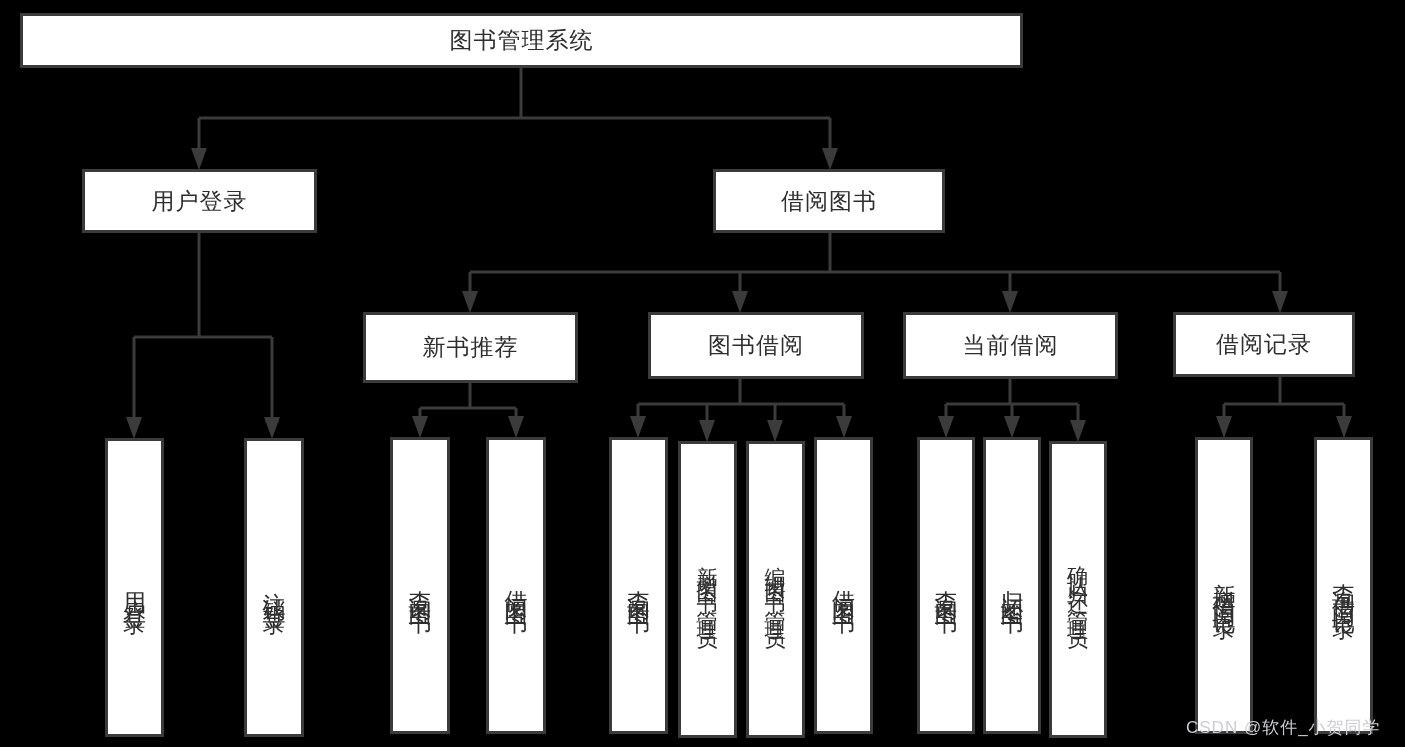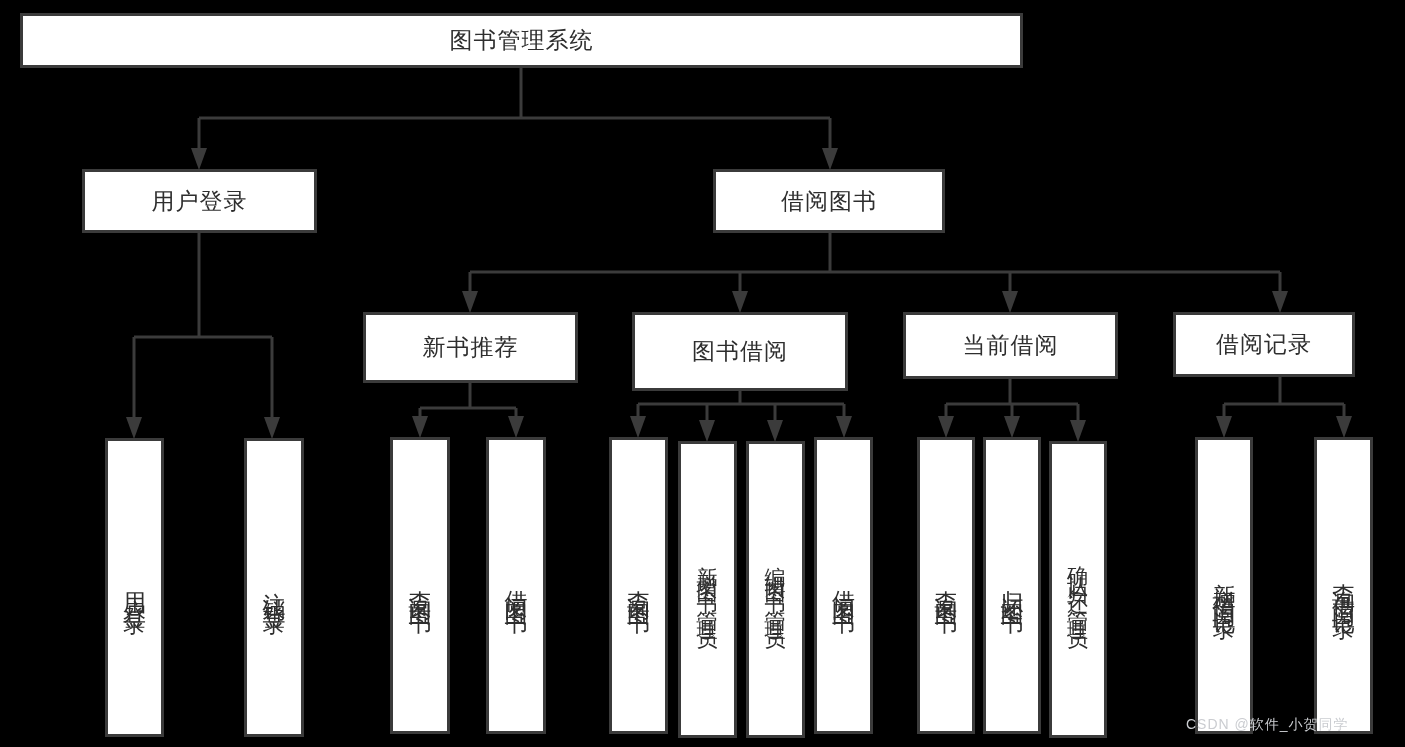--- a/index.html
+++ b/index.html
@@ -26,21 +26,21 @@
     text-orientation:mixed;
     line-height:1;
     white-space:nowrap;
   }
   .len4 span{font-size:23px;letter-spacing:7px;}
   .len6 span{font-size:23px;letter-spacing:7px;}
   .len9 span{font-size:21px;letter-spacing:9px;}
   .watermark{
     position:absolute;
     left:1186px;top:716px;
-    font-size:14px;
+    font-size:17px;
     color:#cbcdd1;
     letter-spacing:1px;
     z-index:3;
     white-space:nowrap;
   }
 </style>
 </head>
 <body>
 
 <div class="canvas">
@@ -92,21 +92,21 @@
   <div class="node hnode" style="left:82px;top:169px;width:235px;height:64px">
     <span>用户登录</span>
   </div>
   <div class="node hnode" style="left:713px;top:169px;width:232px;height:64px">
     <span>借阅图书</span>
   </div>
 
   <div class="node hnode" style="left:363px;top:312px;width:215px;height:71px">
     <span>新书推荐</span>
   </div>
-  <div class="node hnode" style="left:632px;top:312px;width:216px;height:79px">
+  <div class="node hnode" style="left:648px;top:312px;width:216px;height:67px">
     <span>图书借阅</span>
   </div>
   <div class="node hnode" style="left:903px;top:312px;width:215px;height:67px">
     <span>当前借阅</span>
   </div>
   <div class="node hnode" style="left:1173px;top:312px;width:182px;height:65px">
     <span>借阅记录</span>
   </div>
 
   <div class="node leaf len4" style="left:105px;top:438px;width:59px;height:299px">

